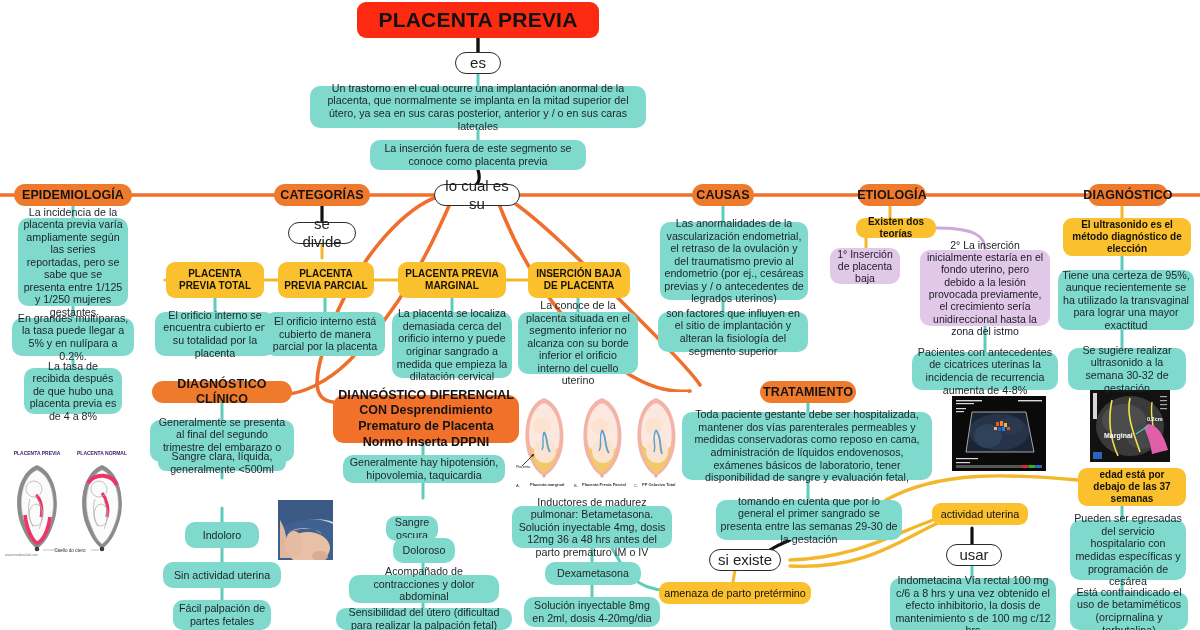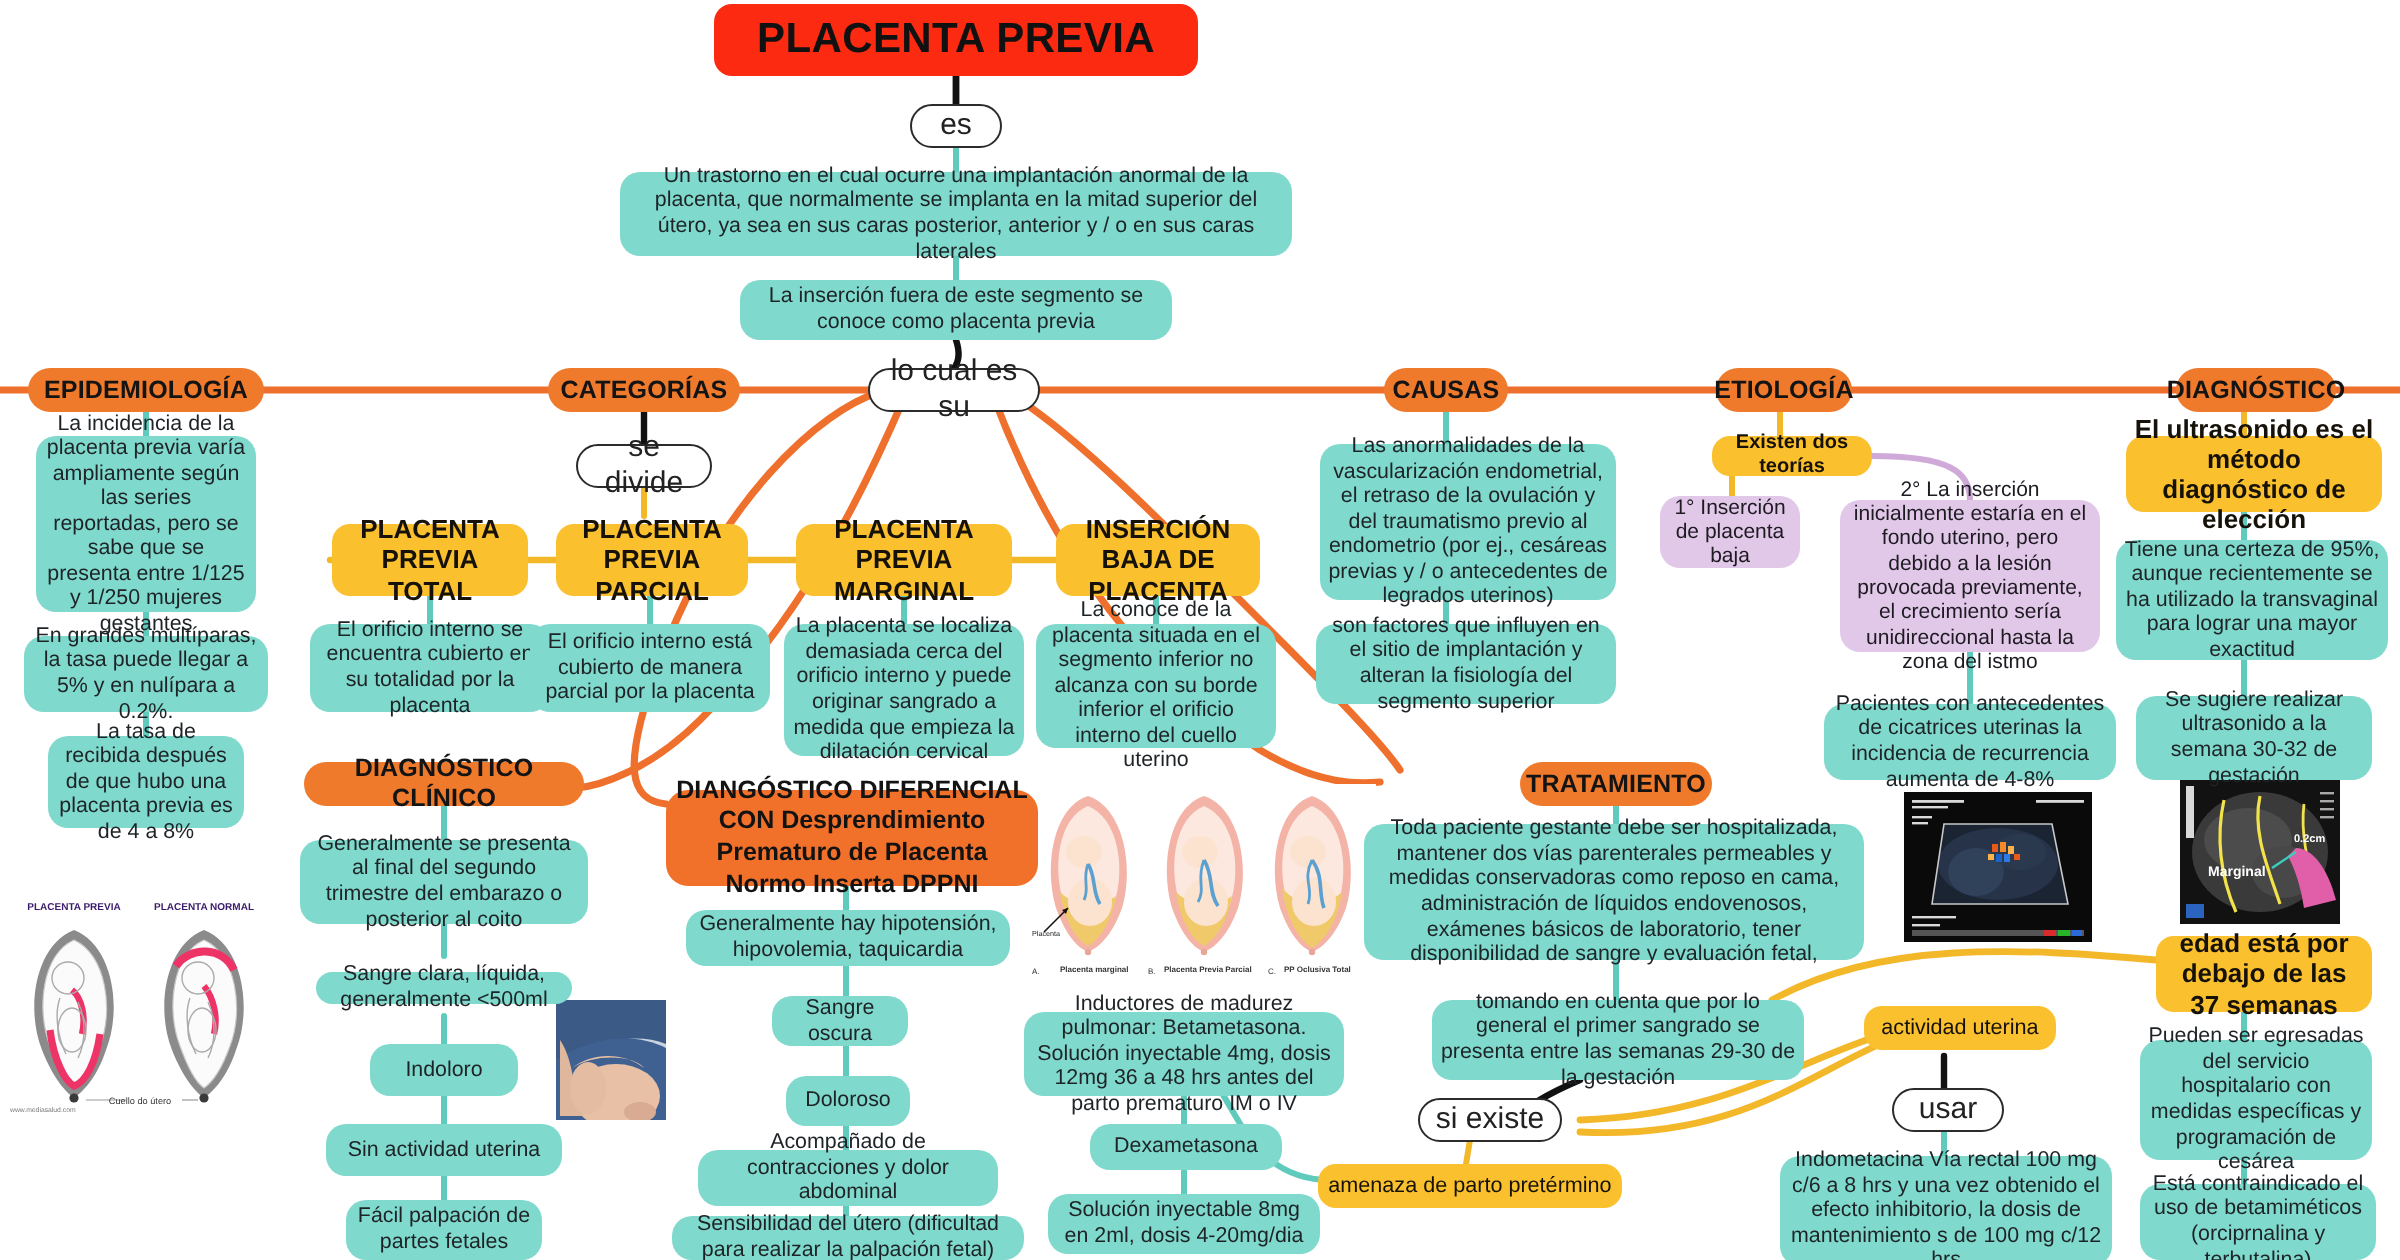--- a/index.html
+++ b/index.html
@@ -31,21 +31,21 @@
   .n-main-lg{
     background:#f2712a;color:#131313;font-weight:bold;font-size:12.5px;
     border-radius:11px;text-align:center;line-height:1.25;
   }
   
   .n-teal{
     background:#7fd9cc;color:#1d2326;font-size:10.7px;border-radius:10px;
   }
   
   .n-yellow{
-    background:#fac02e;color:#16120a;font-weight:bold;font-size:13px;border-radius:9px;
+    background:#fac02e;color:#16120a;font-weight:bold;font-size:10px;border-radius:9px;
   }
   .n-yellow.reg{font-weight:normal;font-size:10.8px;}
   
   .n-purple{
     background:#e2c8e8;color:#1d1a22;font-size:10.5px;border-radius:10px;
   }
   
   .n-pill{
     background:#ffffff;color:#222;font-size:15px;border:1.6px solid #2b2b2b;
     border-radius:13px;z-index:6;
@@ -267,40 +267,40 @@
   <div class="node n-teal" style="left:1068px;top:348px;width:118px;height:42px;">
     <span>Se sugiere realizar ultrasonido a la semana 30-32 de gestación</span>
   </div>
 
   <div class="node n-main" style="left:152px;top:381px;width:140px;height:22px;">
     <span>DIAGNÓSTICO CLÍNICO</span>
   </div>
   <div class="node n-teal" style="left:150px;top:420px;width:144px;height:42px;">
     <span>Generalmente se presenta al final del segundo trimestre del embarazo o posterior al coito</span>
   </div>
-  <div class="node n-teal" style="left:158px;top:486px;width:128px;height:16px;">
+  <div class="node n-teal" style="left:158px;top:455px;width:128px;height:16px;">
     <span>Sangre clara, líquida, generalmente &lt;500ml</span>
   </div>
   <div class="node n-teal" style="left:185px;top:522px;width:74px;height:26px;">
     <span>Indoloro</span>
   </div>
   <div class="node n-teal" style="left:163px;top:562px;width:118px;height:26px;">
     <span>Sin actividad uterina</span>
   </div>
   <div class="node n-teal" style="left:173px;top:600px;width:98px;height:30px;">
     <span>Fácil palpación de partes fetales</span>
   </div>
 
   <div class="node n-main-lg" style="left:333px;top:395px;width:186px;height:48px;">
     <span>DIANGÓSTICO DIFERENCIAL CON Desprendimiento Prematuro de Placenta Normo Inserta DPPNI</span>
   </div>
   <div class="node n-teal" style="left:343px;top:455px;width:162px;height:28px;">
     <span>Generalmente hay hipotensión, hipovolemia, taquicardia</span>
   </div>
-  <div class="node n-teal" style="left:386px;top:498px;width:68px;height:25px;">
+  <div class="node n-teal" style="left:386px;top:516px;width:52px;height:25px;">
     <span>Sangre oscura</span>
   </div>
   <div class="node n-teal" style="left:393px;top:538px;width:62px;height:25px;">
     <span>Doloroso</span>
   </div>
   <div class="node n-teal" style="left:349px;top:575px;width:150px;height:28px;align-items:flex-end;">
     <span>Acompañado de contracciones y dolor abdominal</span>
   </div>
   <div class="node n-teal" style="left:336px;top:608px;width:176px;height:22px;">
     <span>Sensibilidad del útero (dificultad para realizar la palpación fetal)</span>

